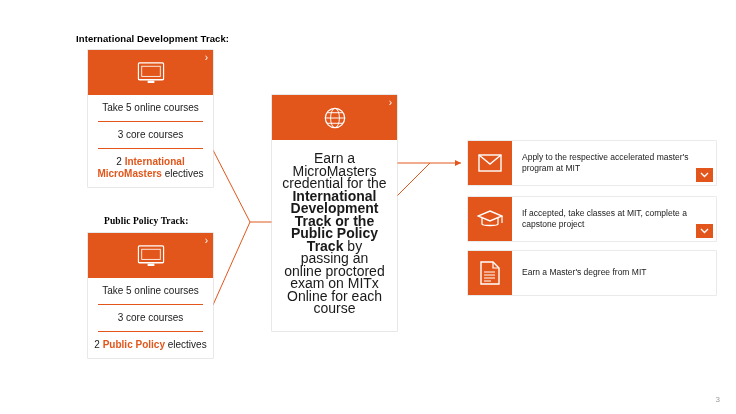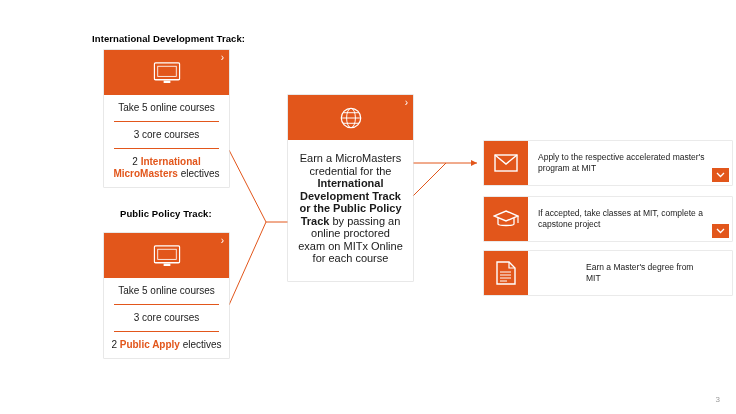--- a/index.html
+++ b/index.html
@@ -11,31 +11,30 @@
     height: 414px;
     background: #ffffff;
     font-family: "Liberation Sans", sans-serif;
     position: relative;
     overflow: hidden;
     color: #000;
   }
   .slide {
     position: absolute;
     inset: 0;
-    margin-left: 16px;
   }
   .heading {
     position: absolute;
     font-size: 9.5px;
     font-weight: bold;
     color: #000;
     letter-spacing: 0.1px;
   }
   #intl-heading { left: 76px; top: 33px; }
-  #pp-heading { left: 104px; top: 208px; }
+  #pp-heading { left: 104px; top: 216px; font-family: Liberation Serif, serif; }
 
   
   .track-card {
     position: absolute;
     width: 125px;
     background: #ffffff;
     box-shadow: 0 0 0 0.6px #d9d9d9;
   }
   .track-header {
     height: 45px;
@@ -88,21 +87,21 @@
   }
   #center-card .track-header { height: 45px; }
   .globe-icon {
     position: absolute;
     left: 50%;
     top: 50%;
     transform: translate(-50%, -50%);
     width: 30px;
   }
   .center-body {
-    font-size: 11px;
+    font-size: 14px;
     line-height: 12.5px;
     text-align: center;
     padding: 12px 9px 16px 9px;
     color: #1a1a1a;
   }
   .center-body b { font-weight: bold; }
 
   
   .step-row {
     position: absolute;
@@ -143,21 +142,21 @@
     height: 14px;
     background: #E2561B;
     display: flex;
     align-items: center;
     justify-content: center;
   }
   .step-expand svg { display: block; }
 
   #step1 { top: 141px; }
   #step2 { top: 197px; }
-  #step3 { top: 251px; gap: 48px; }
+  #step3 { top: 251px; }
 
   .connectors {
     position: absolute;
     inset: 0;
     pointer-events: none;
   }
   #page-number {
     position: absolute;
     right: 16px;
     bottom: 10px;
@@ -205,21 +204,21 @@
         <rect x="1" y="1" width="30" height="20" rx="1.5" fill="none" stroke="#ffffff" stroke-width="1.6"></rect>
         <rect x="5" y="5" width="22" height="12" fill="none" stroke="#ffffff" stroke-width="1"></rect>
         <rect x="12" y="22" width="8" height="3" fill="#ffffff"></rect>
       </svg>
       <span class="chev">›</span>
     </div>
     <div class="track-row">Take 5 online courses</div>
     <div class="track-div"></div>
     <div class="track-row">3 core courses</div>
     <div class="track-div"></div>
-    <div class="track-row"><span>2 </span><span class="accent">Public Apply</span><span> electives</span></div>
+    <div class="track-row"><span>2 </span><span class="accent">Public Policy</span><span> electives</span></div>
   </div>
 
   <div id="center-card">
     <div class="track-header">
       <svg class="globe-icon" viewBox="0 0 34 28">
         <circle cx="17" cy="14" r="11" fill="none" stroke="#ffffff" stroke-width="1.4"></circle>
         <ellipse cx="17" cy="14" rx="5" ry="11" fill="none" stroke="#ffffff" stroke-width="1.1"></ellipse>
         <line x1="6" y1="14" x2="28" y2="14" stroke="#ffffff" stroke-width="1.1"></line>
         <line x1="8" y1="8" x2="26" y2="8" stroke="#ffffff" stroke-width="1.1"></line>
         <line x1="8" y1="20" x2="26" y2="20" stroke="#ffffff" stroke-width="1.1"></line>

